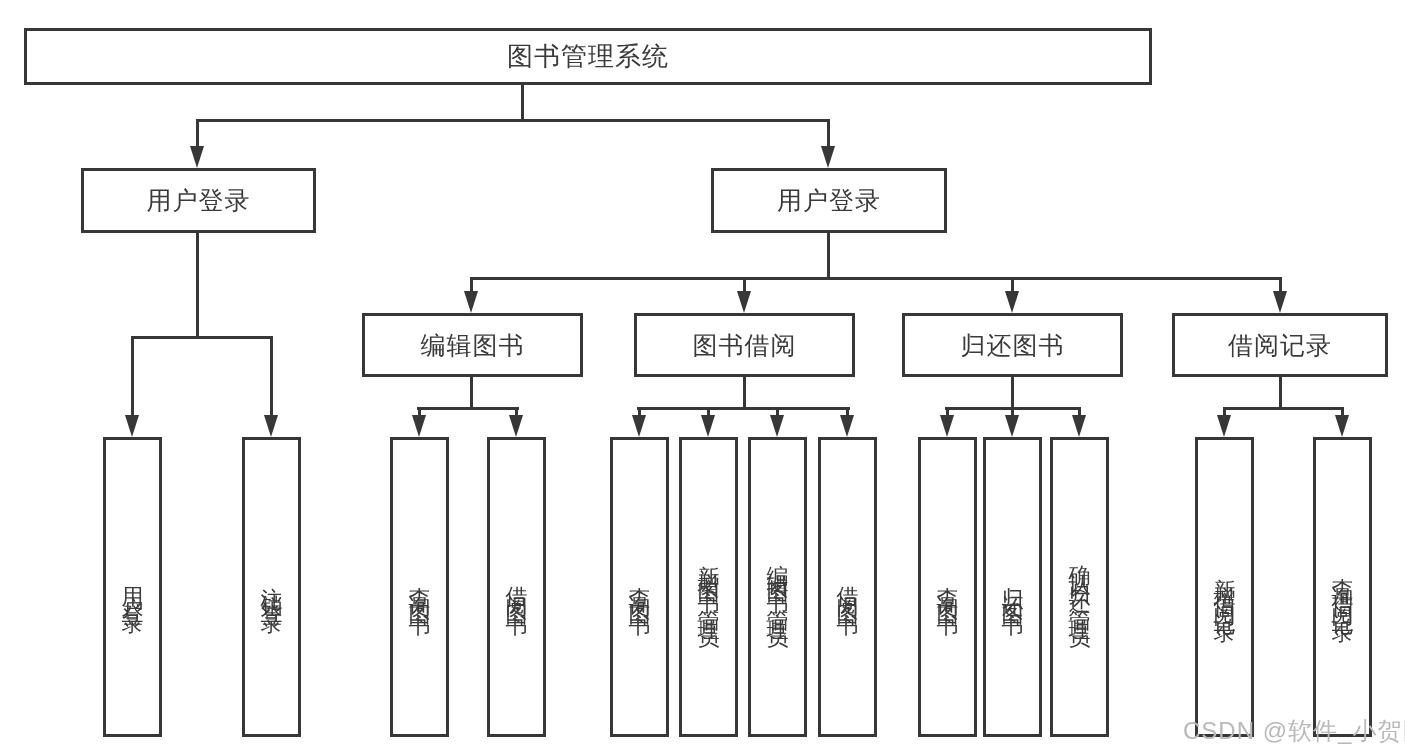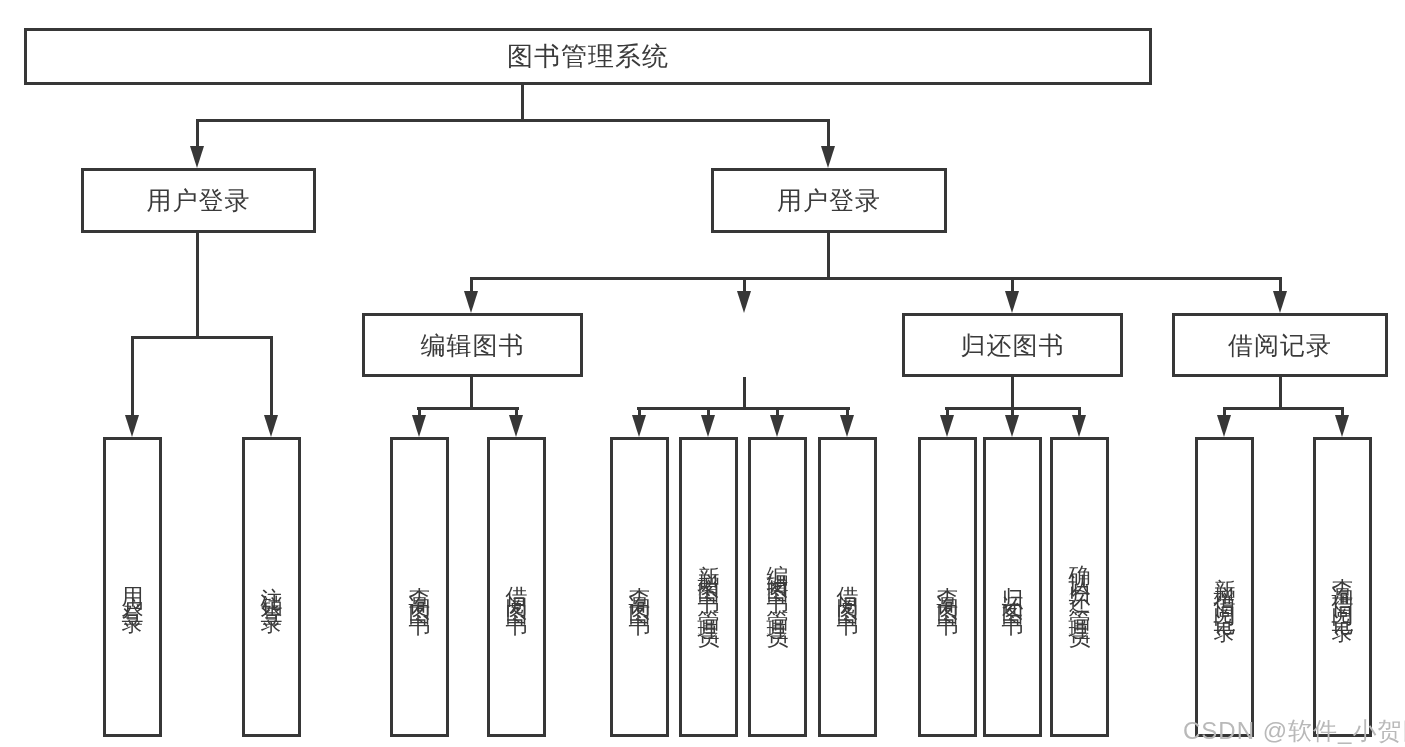--- a/index.html
+++ b/index.html
@@ -125,20 +125,23 @@
   <div class="node branch" style="left:81px;top:168px;width:235px;height:65px">
     <span>用户登录</span>
   </div>
   <div class="node branch" style="left:711px;top:168px;width:236px;height:65px">
     <span>用户登录</span>
   </div>
 
   <div class="node branch" style="left:362px;top:313px;width:221px;height:64px">
     <span>编辑图书</span>
   </div>
+  <div class="node branch" style="left:634px;top:313px;width:221px;height:64px">
+    <span>图书借阅</span>
+  </div>
   <div class="node branch" style="left:902px;top:313px;width:221px;height:64px">
     <span>归还图书</span>
   </div>
   <div class="node branch" style="left:1172px;top:313px;width:216px;height:64px">
     <span>借阅记录</span>
   </div>
 
   <div class="node leaf" style="left:103px">
     <span class="vtext">用户登录</span>
   </div>

